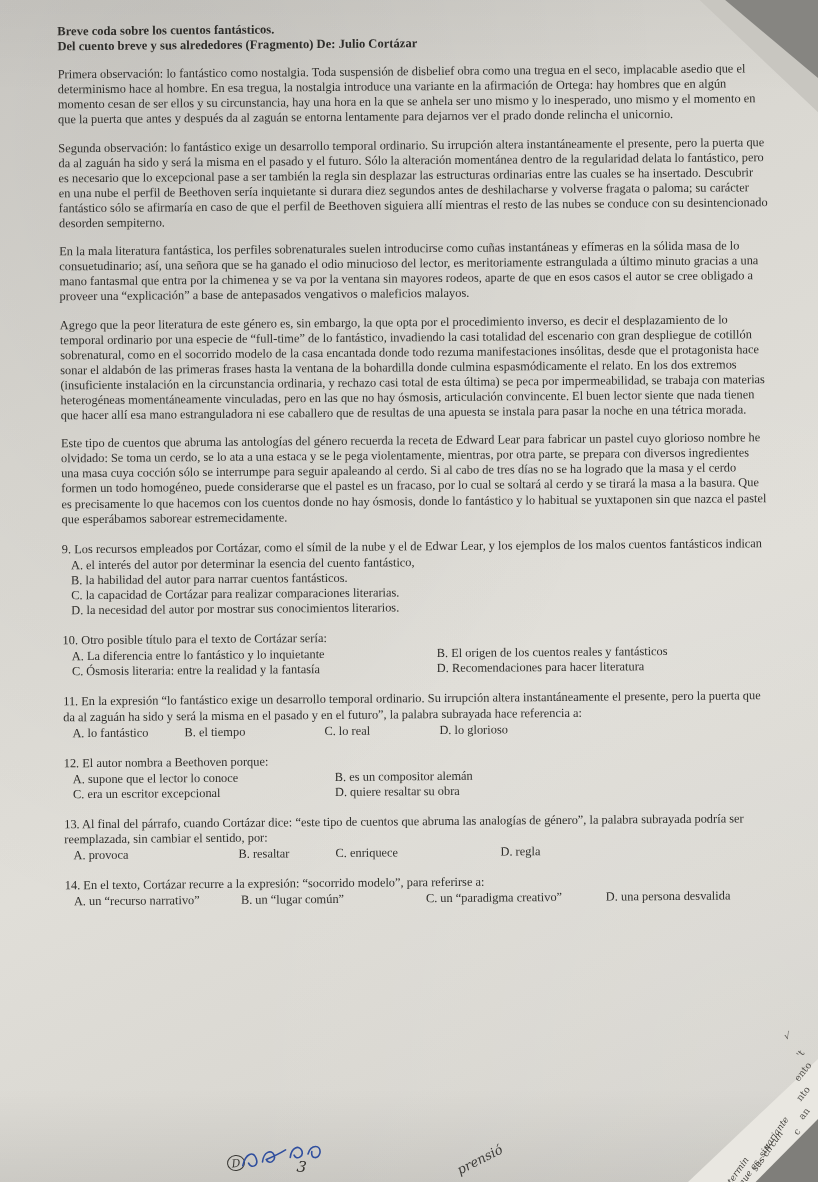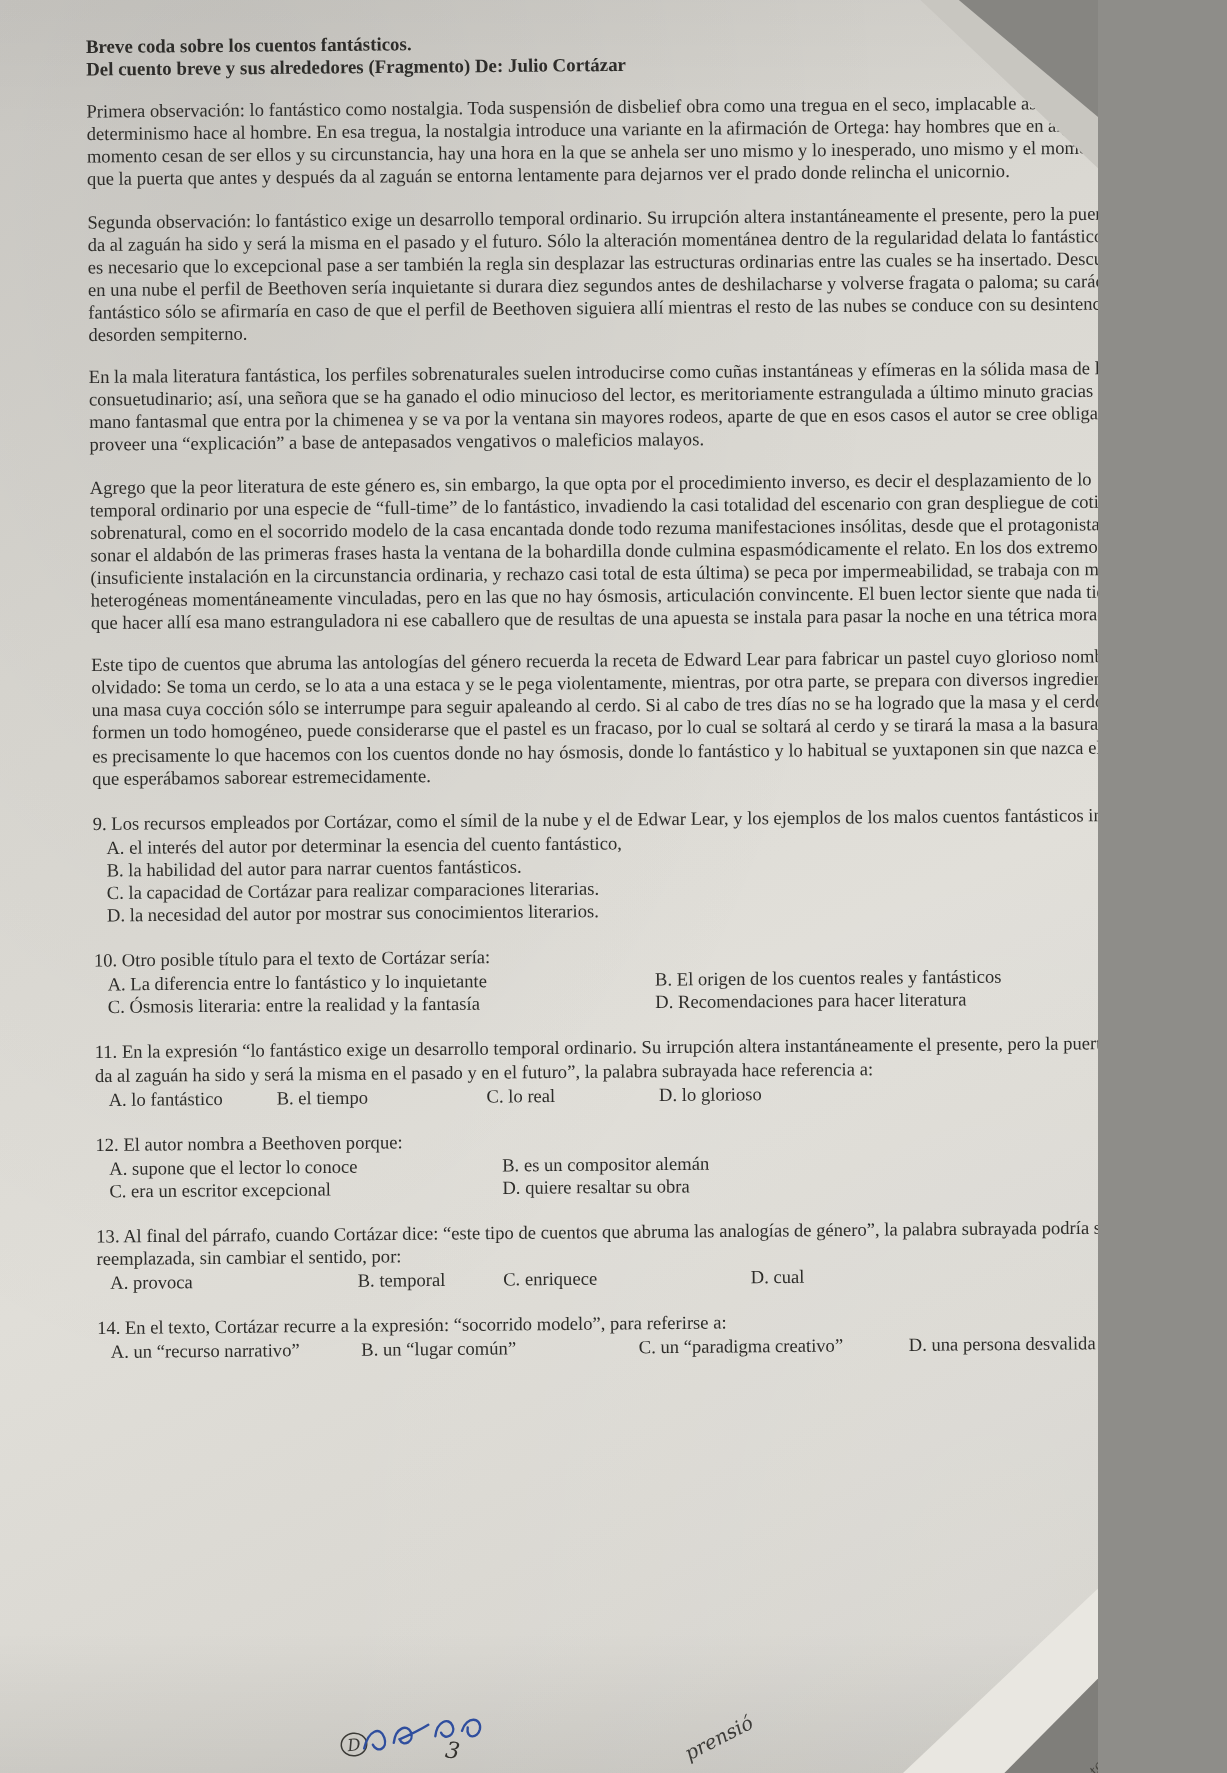--- a/index.html
+++ b/index.html
@@ -2,21 +2,21 @@
 <html><head>
 <meta charset="utf-8">
 <style>
   * { margin:0; padding:0; box-sizing:border-box; }
   html,body { width:818px; height:1182px; }
   body {
     font-family:"Liberation Serif", serif;
     background:#8e8d89;
     overflow:hidden;
   }
-  .photo { position:relative; width:732px; height:1182px; background:#8e8d89; overflow:hidden; }
+  .photo { position:relative; width:818px; height:1182px; background:#8e8d89; overflow:hidden; }
   .paper {
     position:absolute; inset:0;
     background:linear-gradient(155deg,#cfcdc8 0%, #dad8d2 30%, #e0ded8 58%, #d9d7d1 82%, #d2d0ca 100%);
     z-index:1;
   }
   .paper::after {
     content:""; position:absolute; inset:0;
     background:
       radial-gradient(ellipse at 20% 10%, rgba(0,0,0,0.05), transparent 55%),
       radial-gradient(ellipse at 90% 90%, rgba(255,255,255,0.10), transparent 50%),
@@ -137,23 +137,23 @@
         <div class="opt">B. es un compositor alemán</div>
         <div class="opt">C. era un escritor excepcional</div>
         <div class="opt">D. quiere resaltar su obra</div>
       </div>
     </section>
 
     <section class="question q13">
       <div class="stem">13. Al final del párrafo, cuando Cortázar dice: “este tipo de cuentos que abruma las analogías de género”, la palabra subrayada podría ser reemplazada, sin cambiar el sentido, por:</div>
       <div class="opts row">
         <div class="opt" style="width:165px">A. provoca</div>
-        <div class="opt" style="width:97px">B. temporal</div>
+        <div class="opt" style="width:97px">B. resaltar</div>
         <div class="opt" style="width:165px">C. enriquece</div>
-        <div class="opt">D. cual</div>
+        <div class="opt">D. regla</div>
       </div>
     </section>
 
     <section class="question q14">
       <div class="stem">14. En el texto, Cortázar recurre a la expresión: “socorrido modelo”, para referirse a:</div>
       <div class="opts row">
         <div class="opt" style="width:167px">A. un “recurso narrativo”</div>
         <div class="opt" style="width:185px">B. un “lugar común”</div>
         <div class="opt" style="width:180px">C. un “paradigma creativo”</div>
         <div class="opt">D. una persona desvalida</div>

